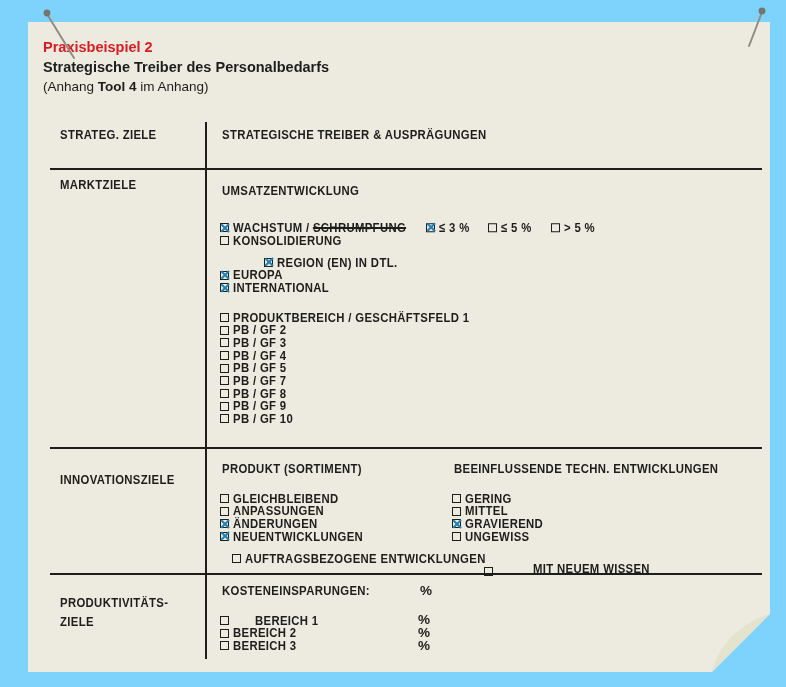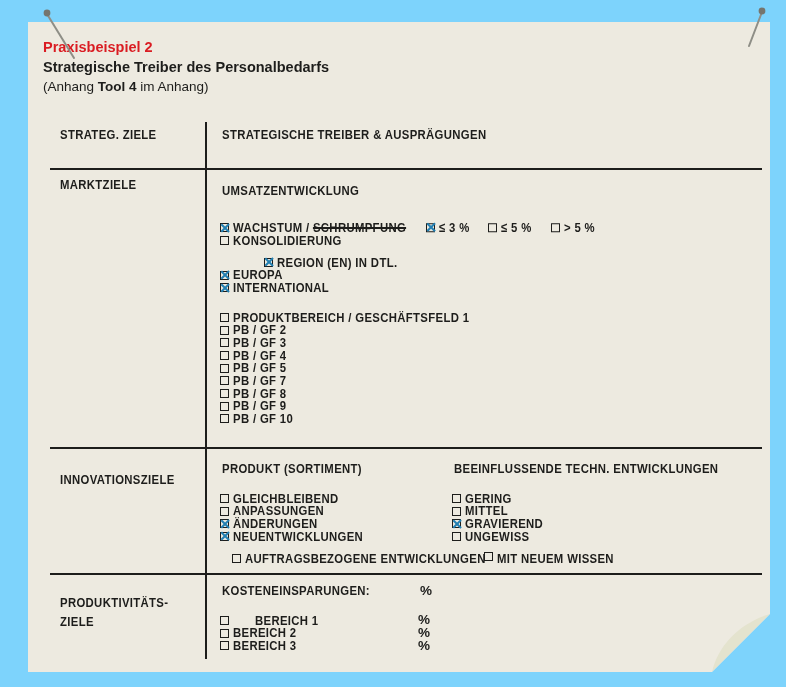--- a/index.html
+++ b/index.html
@@ -44,21 +44,21 @@
   .rowlabel{position:absolute;left:32px;display:flex;align-items:center;height:14px;}
   .rowlabel.multi{display:block;height:auto;line-height:19px;}
   .sec{position:absolute;left:192px;}
   .sec .heading{height:14px;display:flex;align-items:center;margin-left:2px;}
   .opts{position:absolute;left:206px;top:50%;transform:translateY(-50%);display:flex;gap:13px;}
   .opts .opt{display:flex;align-items:center;}
   .cols{display:flex;}
   .coll{width:232px;}
   .bottomrow{margin-top:9px;position:relative;height:13px;}
   .bottomrow .item1{position:absolute;left:12px;top:0;display:flex;align-items:center;height:13px;}
-  .bottomrow .item2{position:absolute;left:264px;top:0;display:flex;align-items:flex-start;height:13px;}
+  .bottomrow .item2{position:absolute;left:264px;top:11px;display:flex;align-items:flex-end;height:13px;gap:36px;}
   .pct{position:absolute;left:198px;top:50%;transform:translateY(-50%);}
   .gap21{margin-top:23px;} .gap9{margin-top:9px;padding-left:44px;} .gap17{margin-top:17px;}
   .hb4{margin-bottom:16px;} .gap16{margin-top:16px;gap:22px;}
 </style>
 </head>
 <body>
 
 <div class="stage">
 
   <svg class="pin" style="left:30px;top:3px;" width="50" height="60">

